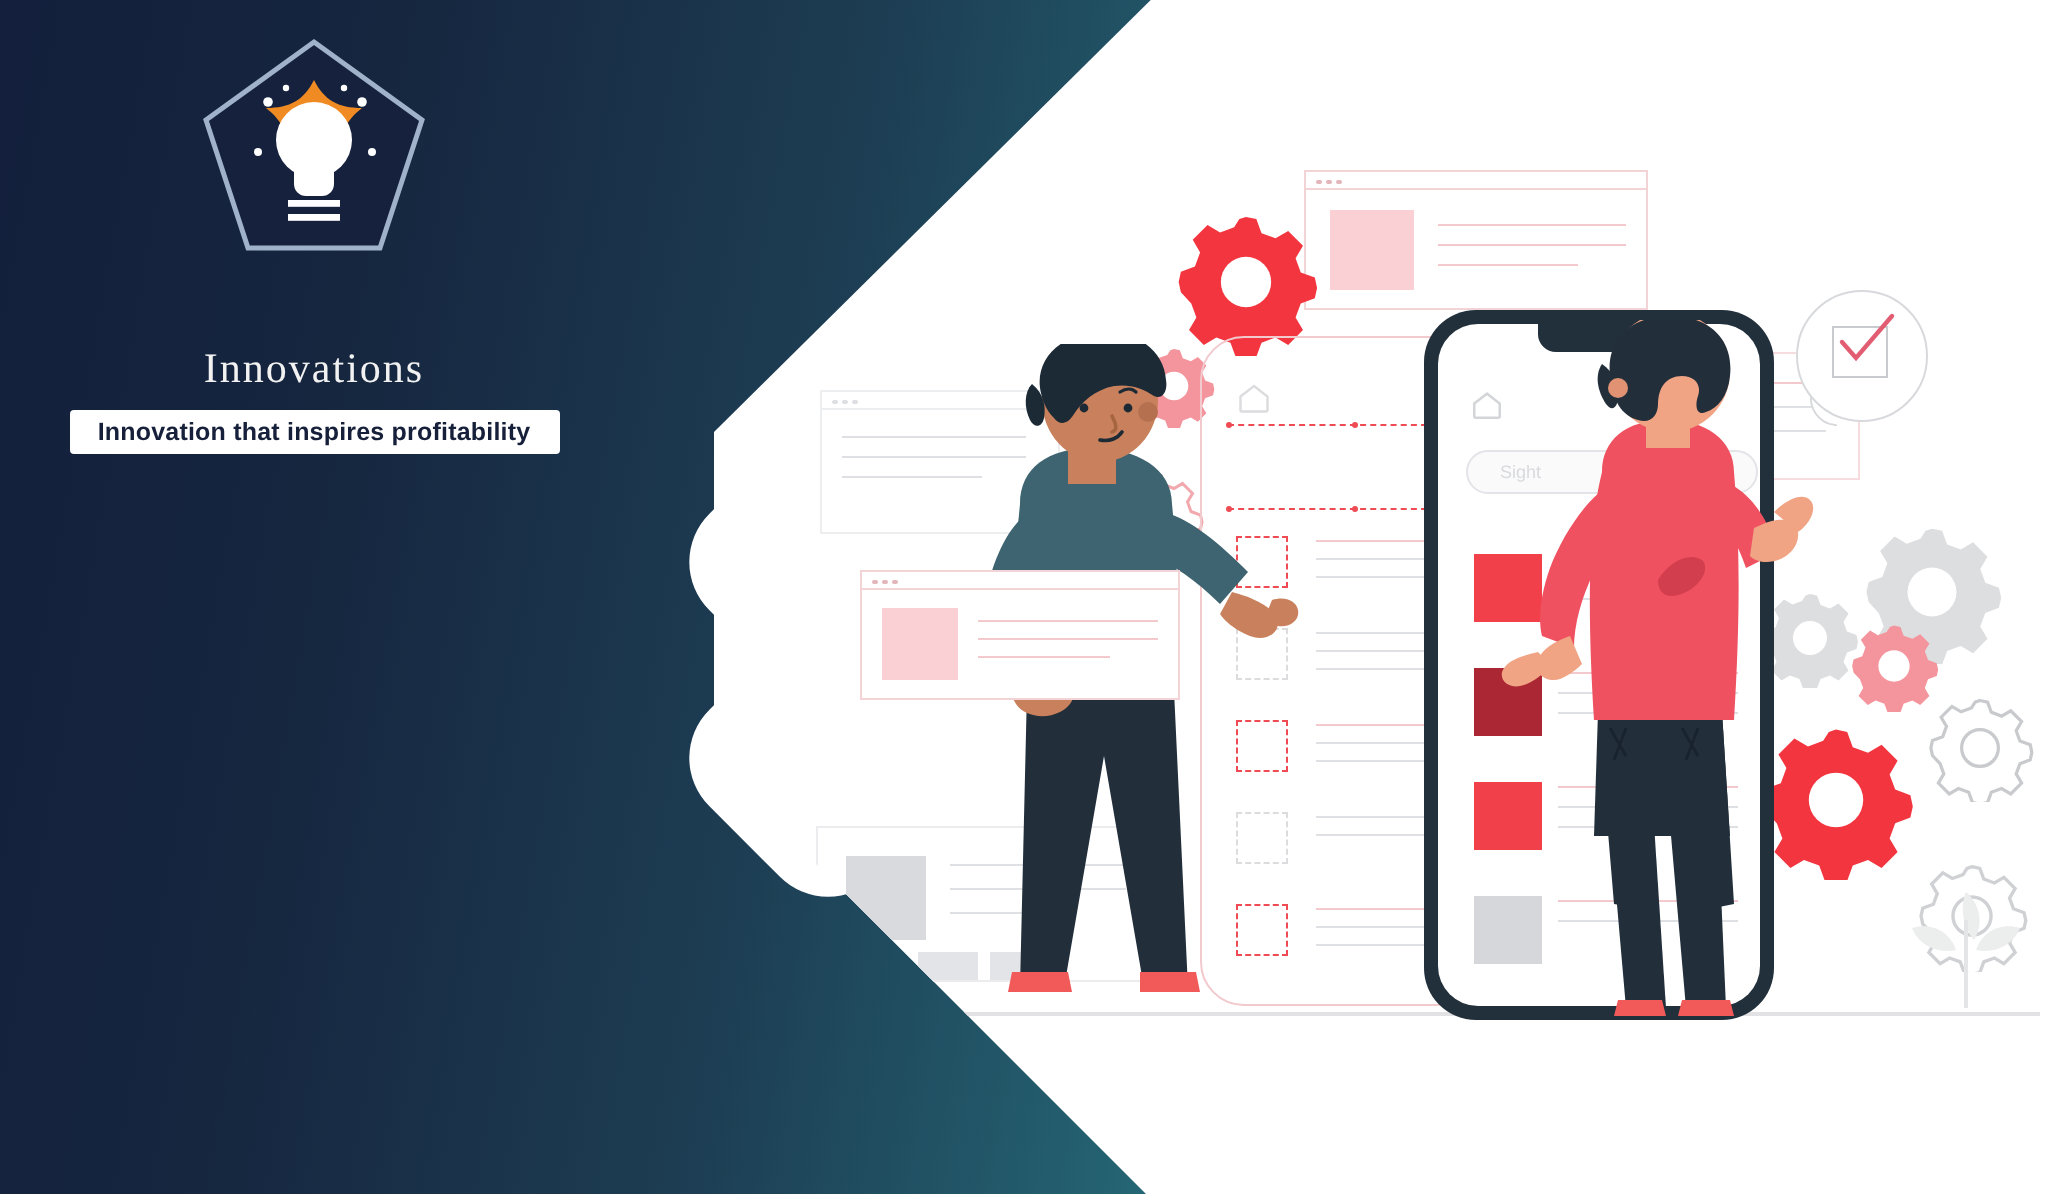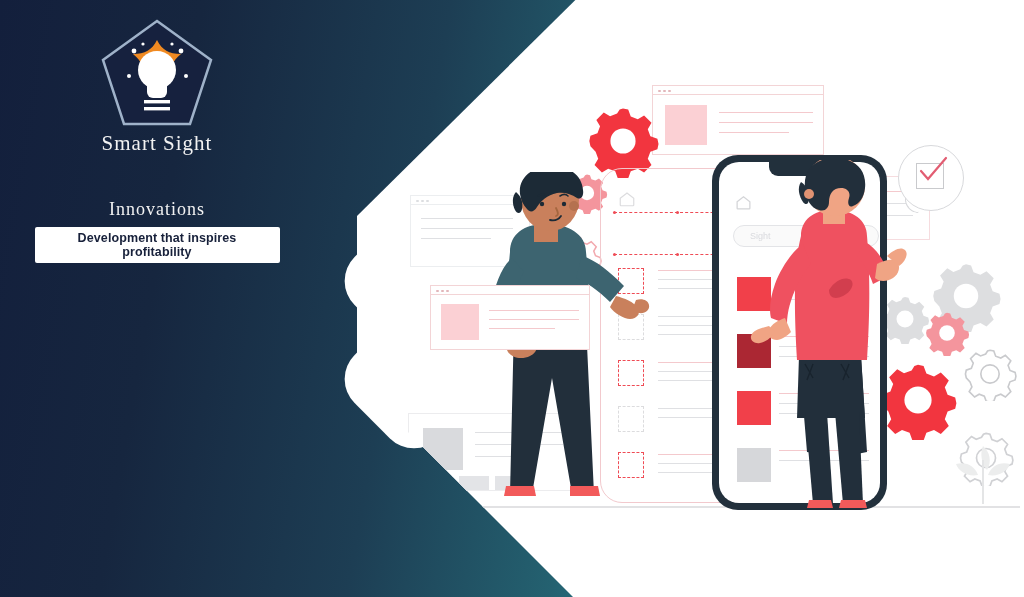--- a/index.html
+++ b/index.html
@@ -44,21 +44,21 @@
   .logo-name {
     margin-top:2px;
     text-align:center;
     color:#f2f2f2;
     font-family:"Liberation Serif", serif;
     font-weight:400;
     letter-spacing:1px;
     line-height:1.12;
   }
   .logo-name .l1 { font-size:21px; display:block; }
-  .logo-name .l2 { font-size:18px; display:block;margin-top:43px; }
+  .logo-name .l2 { font-size:21px; display:block;margin-top:43px; }
   .tagline {
     margin:8px auto 0;
     background:#ffffff;
     color:#17203a;
     font-size:12.5px;
     font-weight:bold;
     text-align:center;
     padding:4px 8px 4px;
     width:245px;
     border-radius:2px;
@@ -479,20 +479,19 @@
         <rect x="46" y="89" width="26" height="3.4" fill="#ffffff"></rect>
         <circle cx="36" cy="33" r="2.4" fill="#ffffff"></circle>
         <circle cx="83" cy="33" r="2.4" fill="#ffffff"></circle>
         <circle cx="31" cy="58" r="2" fill="#ffffff"></circle>
         <circle cx="88" cy="58" r="2" fill="#ffffff"></circle>
         <circle cx="45" cy="26" r="1.6" fill="#ffffff"></circle>
         <circle cx="74" cy="26" r="1.6" fill="#ffffff"></circle>
       </svg>
     </div>
     <div class="logo-name">
-      <span class="l1">Smart Sight</span>
       <span class="l2">Innovations</span>
     </div>
-    <div class="tagline">Development that inspires profitability</div>
+    <div class="tagline">Innovation that inspires profitability</div>
   </div>
 
 
 </div>
 
 </body></html>

